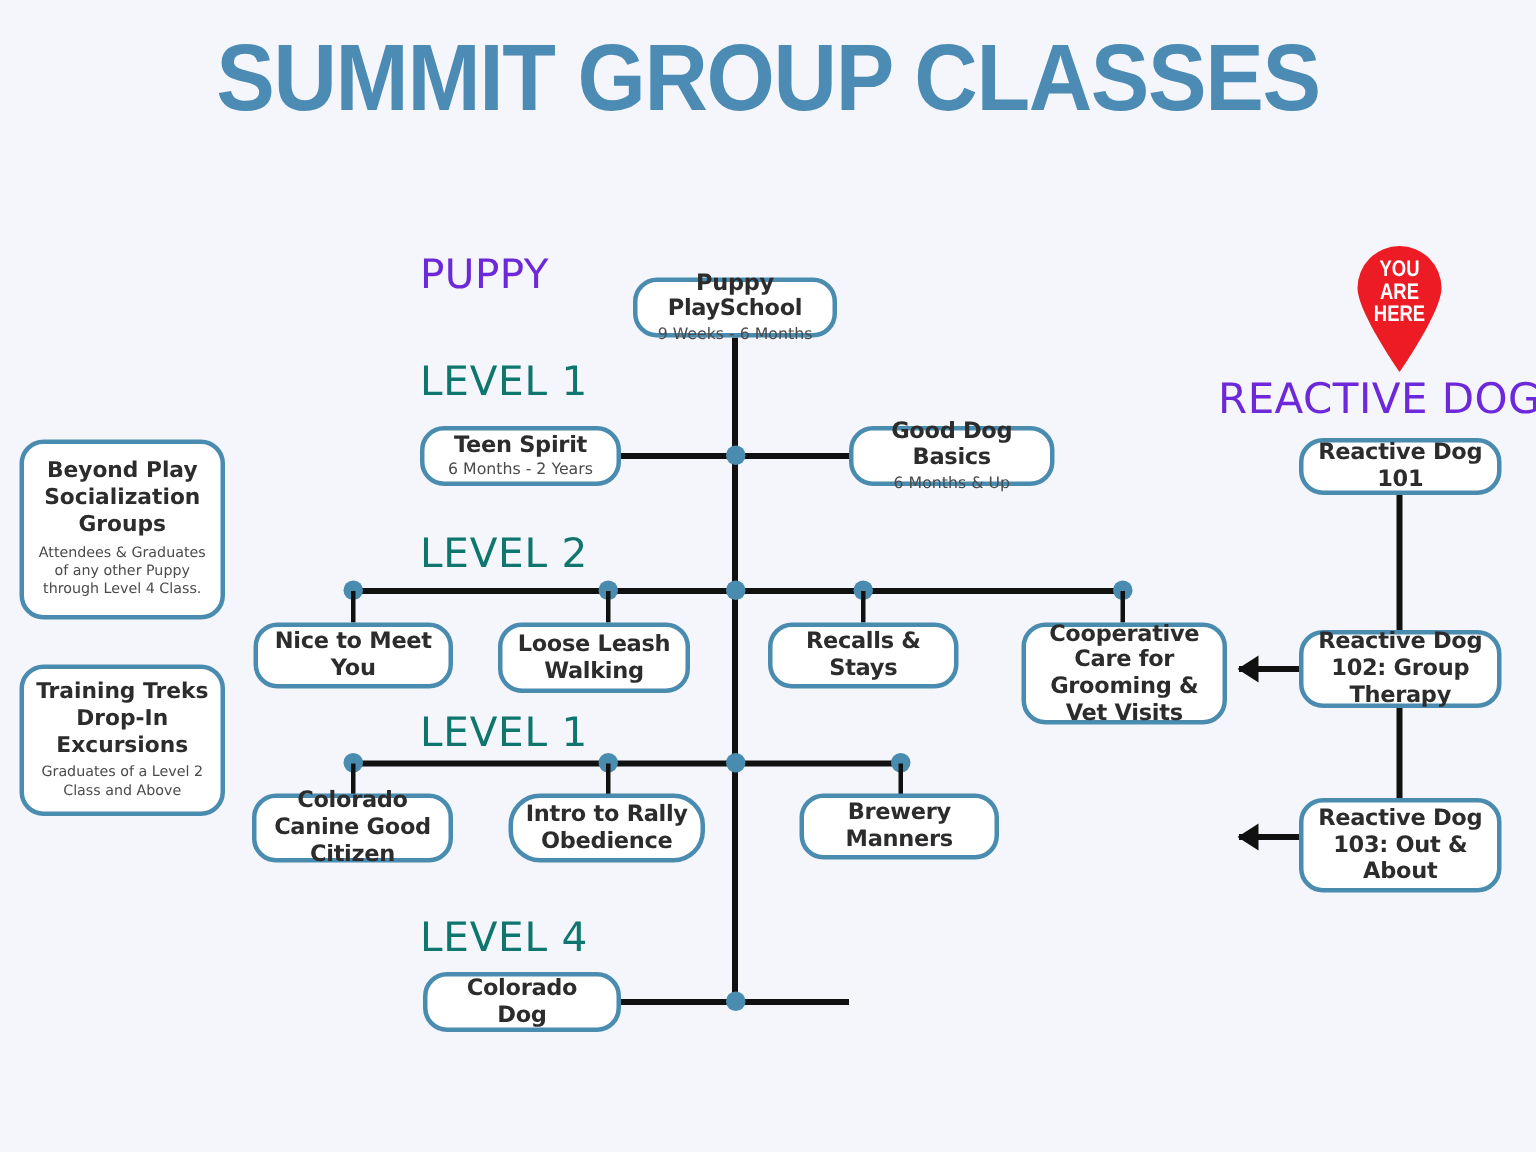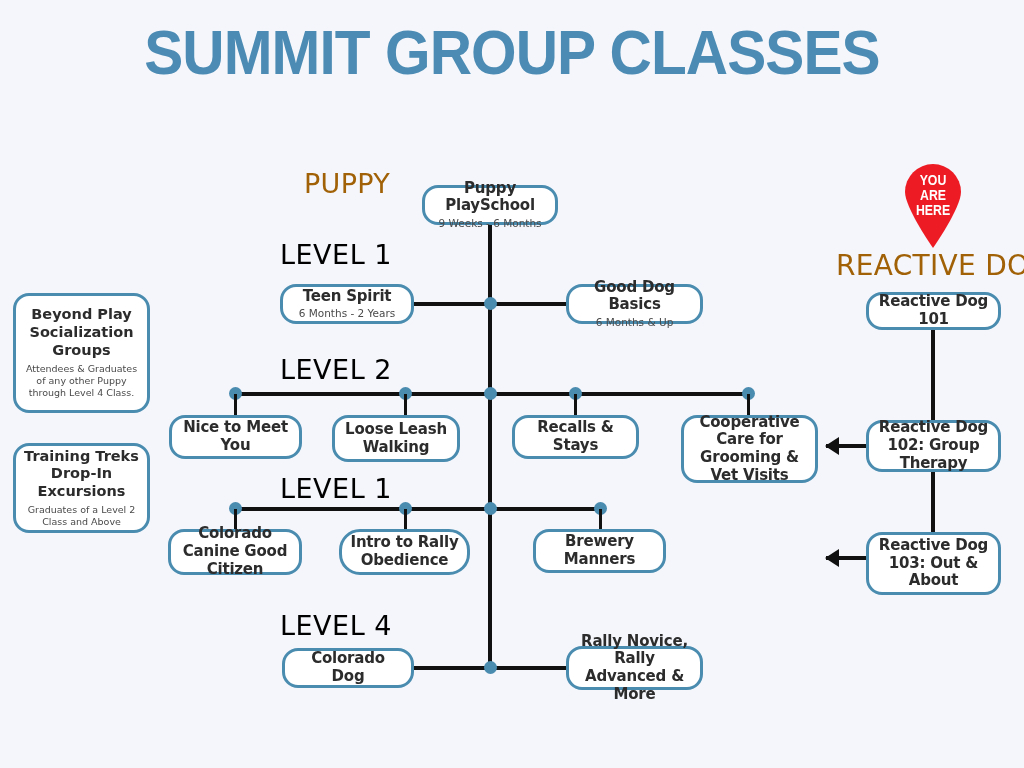--- a/index.html
+++ b/index.html
@@ -24,33 +24,32 @@
     transform:scaleX(.93);
     white-space:nowrap;
   }
 
   
   .level-label{
     position:absolute;
     font-family:"DejaVu Sans", sans-serif;
     font-weight:400;
     font-size:27px;
-    color:#000000;
+    color:#0f766e;
     letter-spacing:.5px;
     white-space:nowrap;
   }
   .section-label{
     position:absolute;
     font-family:"DejaVu Sans", sans-serif;
     font-weight:400;
     font-size:27px;
-    color:#a16207;
+    color:#6d28d9;
     letter-spacing:.3px;
     white-space:nowrap;
-    margin-left:24px;
   }
 
   
   .line-v{position:absolute;width:4px;background:#111;}
   .line-h{position:absolute;height:4px;background:#111;}
   .line-v-thin{position:absolute;width:3px;background:#111;}
   .dot{
     position:absolute;width:13px;height:13px;border-radius:50%;
     background:#4a8cb0;
   }
@@ -226,29 +225,26 @@
     <div class="n-title">Brewery Manners</div>
   </div>
 
   <div class="line-h" style="left:414px;top:666px;width:76px;"></div>
   <div class="line-h" style="left:490px;top:666px;width:76px;"></div>
   <div class="dot" style="left:484px;top:661px;"></div>
 
   <div class="node" style="left:282px;top:648px;width:132px;height:40px;">
     <div class="n-title">Colorado Dog</div>
   </div>
-  <div class="node" style="left:566px;top:646px;width:137px;height:44px;">
-    <div class="n-title">Rally Novice, Rally Advanced &amp; More</div>
-  </div>
 
   <div class="infobox" style="left:13px;top:293px;width:137px;height:120px;">
     <div class="i-title">Beyond Play Socialization Groups</div>
     <div class="i-sub">Attendees &amp; Graduates of any other Puppy through Level 4 Class.</div>
   </div>
-  <div class="infobox" style="left:13px;top:443px;width:137px;height:90px;align-items:flex-end;">
+  <div class="infobox" style="left:13px;top:443px;width:137px;height:101px;align-items:flex-end;">
     <div class="i-title">Training Treks Drop-In Excursions</div>
     <div class="i-sub">Graduates of a Level 2 Class and Above</div>
   </div>
 
   <div class="pin" style="left:901px;top:160px;">
     <svg width="64" height="88" viewBox="0 0 64 88">
       <path d="M32 88 C32 88 4 48 4 32 A28 28 0 1 1 60 32 C60 48 32 88 32 88 Z" fill="#ed1c24"></path>
     </svg>
     <div class="pin-text">
       <span>YOU</span>

